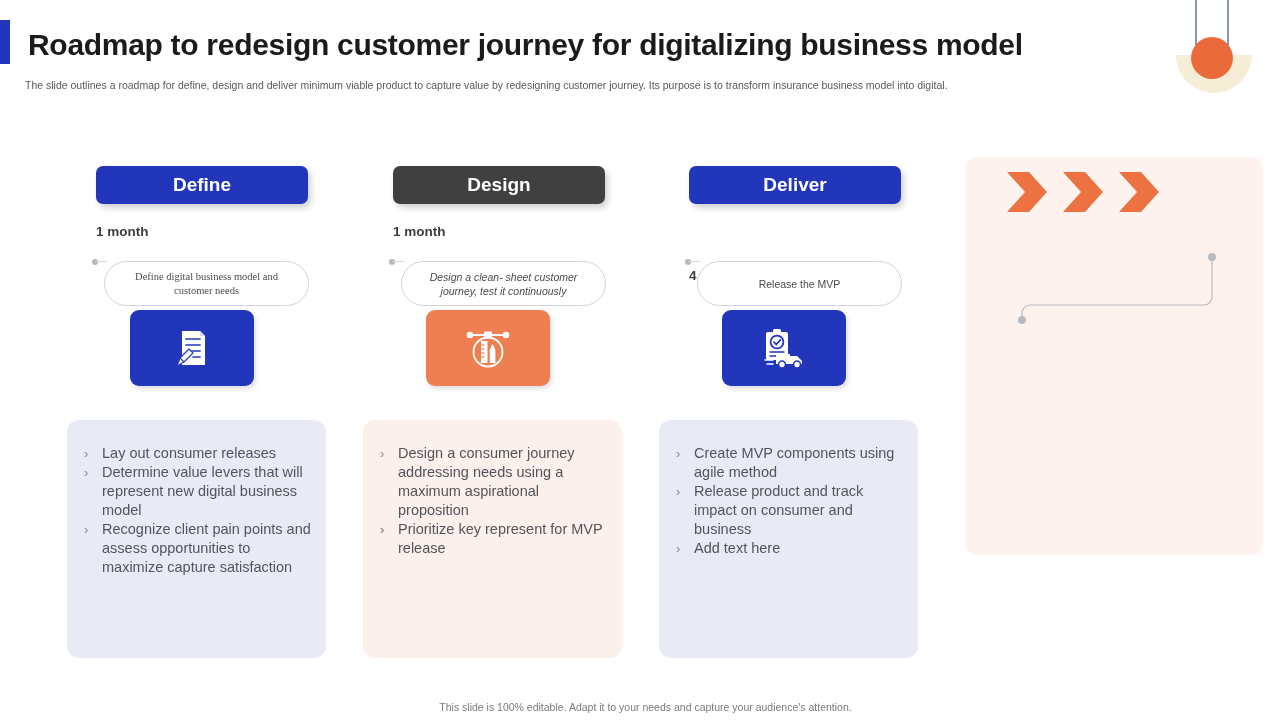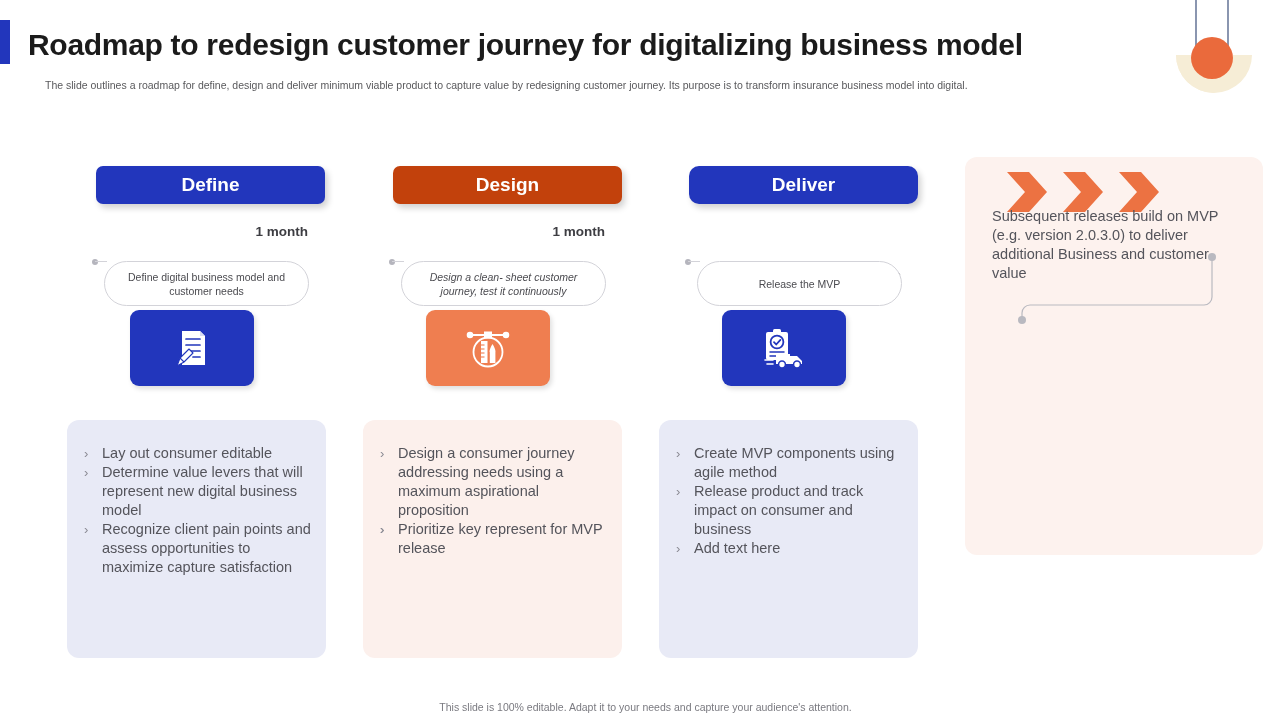--- a/index.html
+++ b/index.html
@@ -18,40 +18,40 @@
   }
   .title {
     position: absolute; left: 28px; top: 26px;
     width: 1090px;
     font-size: 30px; font-weight: bold; color: #1b1b1b;
     letter-spacing: -0.3px; line-height: 38px;
   }
   .subtitle {
     position: absolute; left: 25px; top: 78px;
     width: 1130px;
-    font-size: 10.5px; color: #59595c; line-height: 15px; margin-left: 20px;
+    font-size: 10.5px; color: #59595c; line-height: 15px;
   }
 
   
   .ornament { position: absolute; right: 14px; top: 0; width: 110px; height: 105px; }
 
   
   .col { position: absolute; top: 0; }
   .phase-head {
-    position: absolute; width: 229px; height: 38px;
+    position: absolute; width: 212px; height: 38px;
     border-radius: 7px;
     display: flex; align-items: center; justify-content: center;
     color: #ffffff; font-size: 19px; font-weight: bold;
     box-shadow: 3px 4px 6px rgba(0,0,0,0.18);
   }
   .phase-head.blue { background: #2236bc; }
-  .phase-head.orange { background: #c2410c; }
+  .phase-head.orange { background: #404040; }
 
   .duration {
-    position: absolute; width: 212px; text-align: right;
+    position: absolute; width: 212px; text-align: left;
     font-size: 13.5px; font-weight: bold; color: #3d3d42;
   }
 
   
   .pill-wrap { position: absolute; width: 230px; height: 56px; }
   .pill-dot {
     position: absolute; left: 0; top: 9px;
     width: 6px; height: 6px; border-radius: 50%;
     background: #b5b5bd;
   }
@@ -132,42 +132,42 @@
     <line x1="40" y1="0" x2="40" y2="52" stroke="#2a3f6e" stroke-width="1.1"></line>
     <line x1="72" y1="0" x2="72" y2="52" stroke="#2a3f6e" stroke-width="1.1"></line>
     <circle cx="56" cy="58" r="21" fill="#ea6a3c"></circle>
   </svg>
 
   <div class="col">
     <div class="phase-head blue" style="left:96px; top:166px;">
       <span>Define</span>
     </div>
     <div class="duration" style="left:96px; top:224px;">1 month</div>
-    <div class="pill-wrap" style="left:92px; top:250px;">
+    <div class="pill-wrap" style="left:92px; top:250px;font-family:Liberation Serif, serif;">
       <div class="pill-dot"></div>
       <div class="pill-line"></div>
       <div class="pill-box">Define digital business model and customer needs</div>
     </div>
     <div class="icon-tile blue" style="left:130px; top:310px;">
       <svg width="46" height="46" viewBox="0 0 46 46">
         <path d="M13 6 h18 l5 5 v29 h-23 z" fill="#ffffff"></path>
         <path d="M31 6 v5 h5 z" fill="#d8dcf2"></path>
         <g stroke="#2236bc" stroke-width="1.7" stroke-linecap="round">
           <line x1="17" y1="14" x2="31" y2="14"></line>
           <line x1="17" y1="20" x2="31" y2="20"></line>
           <line x1="21" y1="26" x2="31" y2="26"></line>
           <line x1="24" y1="32" x2="31" y2="32"></line>
         </g>
         <path d="M8 41 L11 33 L20 24 L24 28 L15 37 Z" fill="#ffffff" stroke="#2236bc" stroke-width="1.1" stroke-linejoin="round"></path>
         <line x1="11" y1="33" x2="15" y2="37" stroke="#2236bc" stroke-width="1.1"></line>
       </svg>
     </div>
     <div class="bullets lav" style="left:67px; width:259px; height:238px;">
       <ul>
-        <li><span class="chev">›</span><span>Lay out consumer editable</span></li>
+        <li><span class="chev">›</span><span>Lay out consumer releases</span></li>
         <li><span class="chev">›</span><span>Determine value levers that will represent new digital business model</span></li>
         <li><span class="chev">›</span><span>Recognize client pain points and assess opportunities to maximize capture satisfaction</span></li>
       </ul>
     </div>
   </div>
 
   <div class="col">
     <div class="phase-head orange" style="left:393px; top:166px;">
       <span>Design</span>
     </div>
@@ -200,21 +200,21 @@
     <div class="bullets peach" style="left:363px; width:259px; height:238px;">
       <ul>
         <li><span class="chev">›</span><span>Design a consumer journey addressing needs using a maximum aspirational proposition</span></li>
         <li><span class="chev">›</span></li>
         <li><span class="chev">›</span><span>Prioritize key represent for MVP release</span></li>
       </ul>
     </div>
   </div>
 
   <div class="col">
-    <div class="phase-head blue" style="left:689px; top:166px;border-radius:10px;">
+    <div class="phase-head blue" style="left:689px; top:166px;">
       <span>Deliver</span>
     </div>
     <div class="duration" style="left:689px; top:224px;margin-top:44px;">4 month or less</div>
     <div class="pill-wrap" style="left:685px; top:250px;">
       <div class="pill-dot"></div>
       <div class="pill-line"></div>
       <div class="pill-box">Release the MVP</div>
     </div>
     <div class="icon-tile blue" style="left:722px; top:310px;">
       <svg width="52" height="46" viewBox="0 0 52 46">
@@ -245,21 +245,20 @@
     </div>
   </div>
 
   <div class="right-panel">
     <svg class="chevrons" width="180" height="44" viewBox="0 0 180 44">
       <path d="M2 2 h22 l18 20 l-18 20 h-22 l18 -20 Z" fill="#ec7242"></path>
       <path d="M58 2 h22 l18 20 l-18 20 h-22 l18 -20 Z" fill="#ec7242"></path>
       <path d="M114 2 h22 l18 20 l-18 20 h-22 l18 -20 Z" fill="#ec7242"></path>
     </svg>
 
-    <div class="right-text">Subsequent releases build on MVP (e.g. version 2.0.3.0) to deliver additional Business and customer value</div>
 
     <svg class="connector" width="298" height="398" viewBox="0 0 298 398">
       <path d="M247 100 L247 140 A8 8 0 0 1 239 148 L65 148 A8 8 0 0 0 57 156 L57 162" fill="none" stroke="#b9b9c0" stroke-width="1.2"></path>
       <circle cx="247" cy="100" r="4" fill="#b9b9c0"></circle>
       <circle cx="57" cy="163" r="4" fill="#b9b9c0"></circle>
     </svg>
 
   </div>
 
   <div class="footer">This slide is 100% editable. Adapt it to your needs and capture your audience's attention.</div>

